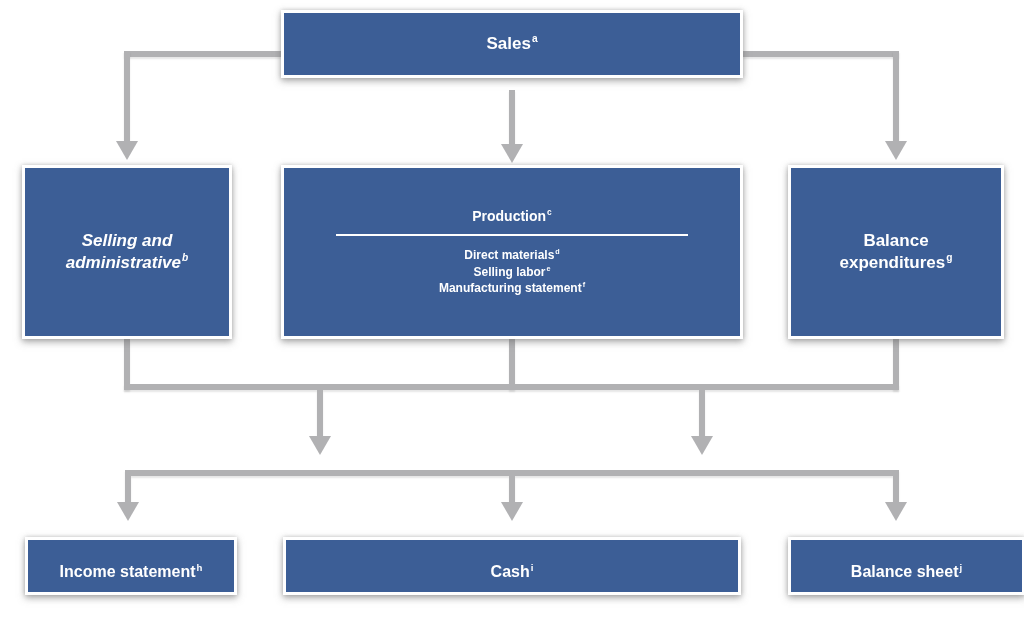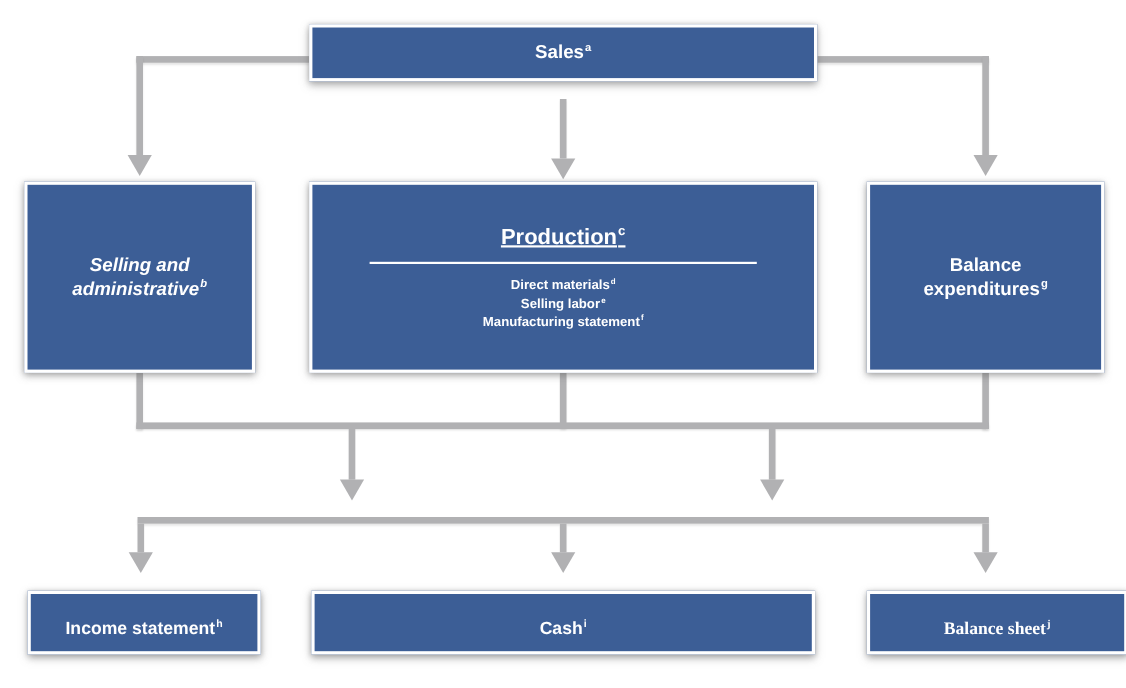--- a/index.html
+++ b/index.html
@@ -19,29 +19,29 @@
   .box{
     position:absolute;box-sizing:border-box;
     background:var(--box-fill);
     border:3px solid var(--box-border);
     box-shadow:0 3px 7px rgba(105,105,105,.55),0 0 4px rgba(130,130,130,.35);
     color:var(--text);font-weight:bold;text-align:center;
     display:flex;flex-direction:column;align-items:center;justify-content:center;
   }
   .box .lbl{font-size:17px;line-height:1.3;padding:0 14px;}
   .box sup{font-size:0.6em;vertical-align:super;line-height:0;margin-left:1px;}
-  .b-sales   {left:281px;top:22px; width:462px;height:52px;}
+  .b-sales   {left:281px;top:10px; width:462px;height:68px;}
   .b-selling {left:22px; top:165px;width:210px;height:174px;font-style:italic;}
   .b-production{left:281px;top:165px;width:462px;height:174px;}
   .b-capital {left:788px;top:165px;width:216px;height:174px;}
   .b-income  {left:25px; top:537px;width:212px;height:58px;}
   .b-cash    {left:283px;top:537px;width:458px;height:58px;}
-  .b-balance {left:788px;top:537px;width:237px;height:58px;font-family:Liberation Serif, serif;}
+  .b-balance {left:788px;top:537px;width:237px;height:58px;}
   .b-income .lbl,.b-cash .lbl,.b-balance .lbl{font-size:16px;margin-top:13px;}
-  .prod-title{font-size:20px;line-height:1.3;text-decoration:underline;}
+  .prod-title{font-size:14px;line-height:1.3;}
   .prod-divider{width:77%;height:2px;background:var(--divider);margin:9px auto 11px auto;}
   .prod-item{font-size:12px;line-height:1.4;}
   .line{
     position:absolute;background:var(--connector);
     box-shadow:0 2px 2px rgba(0,0,0,.10);
   }
   .arrowhead{
     position:absolute;width:0;height:0;
     border-left:11px solid transparent;
     border-right:11px solid transparent;

